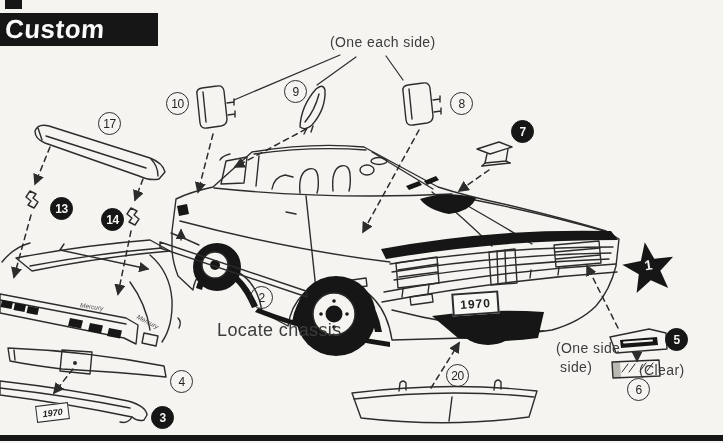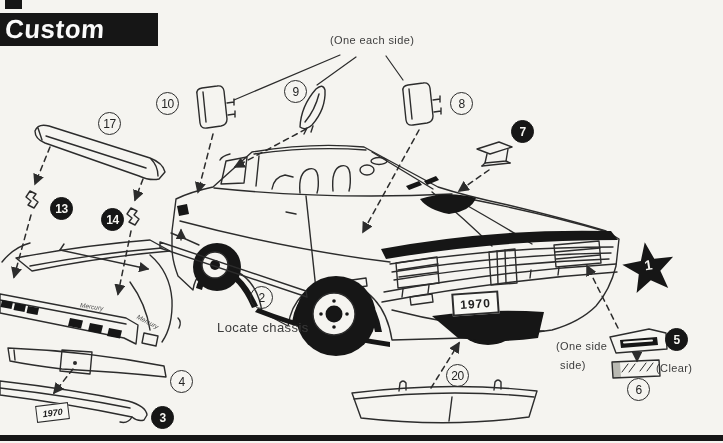--- a/index.html
+++ b/index.html
@@ -3,22 +3,22 @@
 <meta charset="utf-8">
 <style>
   *{margin:0;padding:0;box-sizing:border-box}
   html,body{background:#9a9a9a;font-family:"Liberation Sans",sans-serif}
   #sheet{position:relative;width:723px;height:443px;background:#f5f4f0;overflow:hidden}
   #sheet svg{position:absolute;left:0;top:0}
   .corner-mark{position:absolute;left:5px;top:0;width:17px;height:9px;background:#161616}
   .banner{position:absolute;left:0;top:13px;width:158px;height:33px;background:#161616;display:flex;align-items:center}
   .banner span{color:#fafafa;font-weight:bold;font-size:26px;letter-spacing:.5px;padding-left:5px;transform:skewX(-4deg)}
   .bottom-rule{position:absolute;left:0;top:435px;width:723px;height:6px;background:#161616}
-  .note{position:absolute;color:#3c3c3c;font-size:11px;letter-spacing:.4px;white-space:nowrap}
-  .note.big{font-size:13px}
+  .note{position:absolute;color:#3c3c3c;font-size:14px;letter-spacing:.4px;white-space:nowrap}
+  .note.big{font-size:18px}
   .co{position:absolute;width:23px;height:23px;border-radius:50%;border:1.8px solid #2c2c2c;display:flex;align-items:center;justify-content:center;font-size:12px;letter-spacing:-.5px;color:#242424;background:transparent}
   .co.filled{background:#161616;border-color:#161616;color:#f5f4f0;font-weight:bold}
   .star-wrap{position:absolute;left:621px;top:241px;width:56px;height:56px;transform:rotate(-9deg)}
   .star-wrap .star-num{position:absolute;left:0;top:0;width:100%;height:100%;display:flex;align-items:center;justify-content:center;padding-bottom:9px;color:#f5f4f0;font-weight:bold;font-size:14px}
   .plate{position:absolute;border:2px solid #2c2c2c;background:#f8f8f4;display:flex;align-items:center;justify-content:center;color:#222;font-weight:bold}
   .plate.front{left:452px;top:292px;width:47px;height:23px;transform:rotate(-4deg);font-size:12px;letter-spacing:1px}
   .plate.rear{left:36px;top:404px;width:33px;height:17px;transform:rotate(-7deg);border-width:1.5px;font-size:9px;font-style:italic}
   .script{position:absolute;font-style:italic;font-size:6.5px;color:#4a4a4a;white-space:nowrap}
 </style>
 </head>
@@ -237,39 +237,39 @@
 
   <div class="corner-mark"></div>
   <div class="banner">
     <span>Custom</span>
   </div>
   <div class="bottom-rule"></div>
 
   <div class="note" style="left:330px;top:34px">(One each side)</div>
   <div class="note" style="left:556px;top:340px">(One side</div>
   <div class="note" style="left:560px;top:359px">side)</div>
-  <div class="note" style="left:656px;top:362px">(Clear)</div>
+  <div class="note" style="left:639px;top:362px">(Clear)</div>
   <div class="note big" style="left:217px;top:320px">Locate chassis</div>
 
   <div class="plate front">1970</div>
   <div class="plate rear">1970</div>
 
   <div class="script" style="left:80px;top:303px;transform:rotate(8deg)">Mercury</div>
   <div class="script" style="left:136px;top:318px;transform:rotate(28deg)">Mercury</div>
 
   <div class="star-wrap">
     <span class="star-num">1</span>
   </div>
   <div class="co" style="left:250px;top:286px">2</div>
   <div class="co filled" style="left:151px;top:406px">3</div>
   <div class="co" style="left:170px;top:370px">4</div>
   <div class="co filled" style="left:665px;top:328px">5</div>
   <div class="co" style="left:627px;top:378px">6</div>
   <div class="co filled" style="left:511px;top:120px">7</div>
   <div class="co" style="left:450px;top:92px">8</div>
   <div class="co" style="left:284px;top:80px">9</div>
-  <div class="co" style="left:156px;top:92px">10</div>
+  <div class="co" style="left:166px;top:92px">10</div>
   <div class="co" style="left:446px;top:364px">20</div>
   <div class="co" style="left:98px;top:112px">17</div>
   <div class="co filled" style="left:50px;top:197px">13</div>
   <div class="co filled" style="left:101px;top:208px">14</div>
 
 </div>
 
 </body></html>

